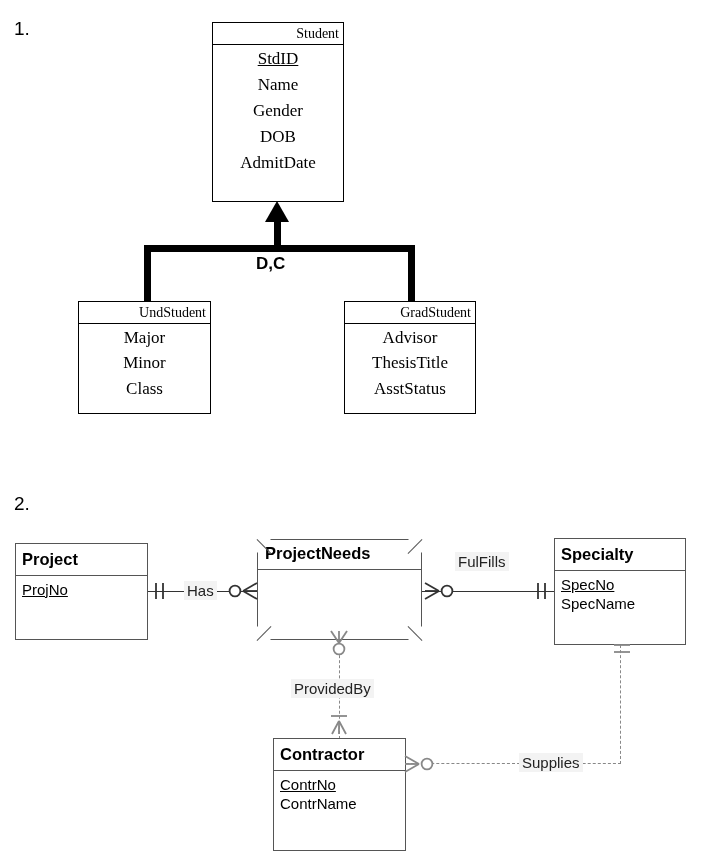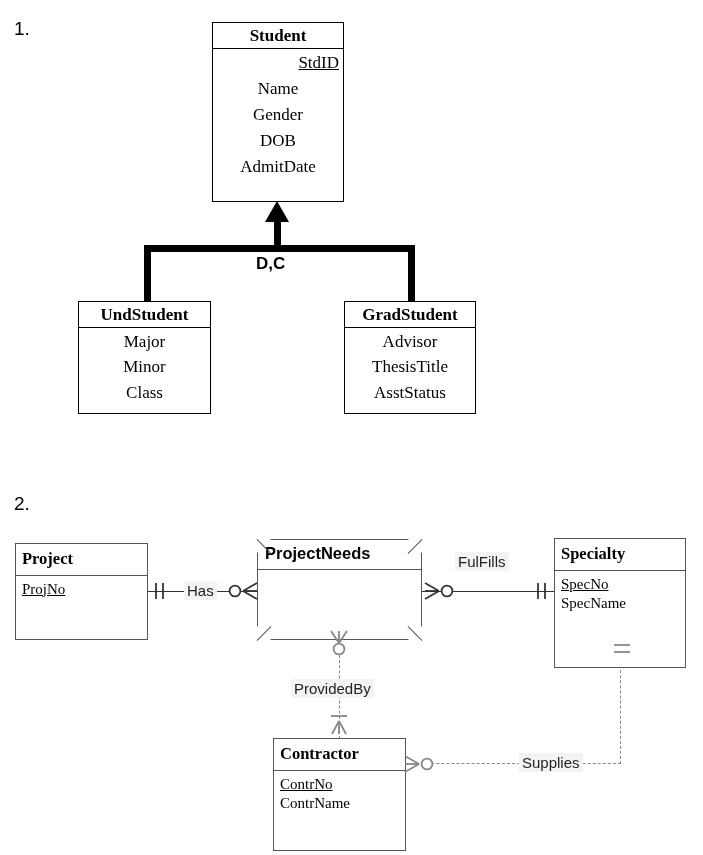--- a/index.html
+++ b/index.html
@@ -36,36 +36,37 @@
   .eer-box {
     position: absolute;
     border: 1.6px solid #000;
     background: #fff;
     box-sizing: border-box;
     font-family: "Liberation Serif", serif;
     text-align: center;
     color: #000;
   }
   .eer-title {
-    font-weight: bold;
-    font-size: 17px;
+    font-weight: normal;
+    font-size: 14px;
     line-height: 1.28;
     padding: 2px 4px 1px 4px;
     border-bottom: 1.6px solid #000;
     white-space: nowrap;
+    text-align: right;
   }
   .eer-attrs {
     padding: 1px 4px 3px 4px;
   }
   .eer-attrs div {
     font-size: 17px;
     line-height: 1.53;
     white-space: nowrap;
   }
-  .eer-attrs div.pk { text-decoration: underline; text-align: right; }
+  .eer-attrs div.pk { text-decoration: underline; }
 
   #student-box   { left: 212px; top: 22px;  width: 132px; height: 180px; }
   #und-box       { left: 78px;  top: 301px; width: 133px; height: 113px; }
   #grad-box      { left: 344px; top: 301px; width: 132px; height: 113px; }
   #und-box .eer-attrs div,
   #grad-box .eer-attrs div { line-height: 1.50; }
 
   
   .gen-line { position: absolute; background: #000; }
   #gen-stem      { left: 274px; top: 219px; width: 7px;  height: 32px; }
@@ -89,21 +90,21 @@
     color: #000;
     white-space: nowrap;
   }
 
   
   .er-box {
     position: absolute;
     border: 1.6px solid #555;
     background: #fff;
     box-sizing: border-box;
-    font-family: Liberation Serif, serif;
+    font-family: Liberation Sans, sans-serif;
     color: #000;
     z-index: 3;
   }
   .er-title {
     font-weight: bold;
     font-size: 16.5px;
     line-height: 1.0;
     padding: 7px 0 7px 6px;
     border-bottom: 1.6px solid #555;
     white-space: nowrap;
@@ -113,21 +114,21 @@
     font-size: 15px;
     line-height: 1.30;
     white-space: nowrap;
   }
   .er-attrs div.pk {
     text-decoration: underline;
     text-underline-offset: 1px;
   }
 
   #project-box   { left: 15px;  top: 543px; width: 133px; height: 97px; }
-  #specialty-box { left: 554px; top: 538px; width: 132px; height: 130px; }
+  #specialty-box { left: 554px; top: 538px; width: 132px; height: 107px; }
   #contractor-box{ left: 273px; top: 738px; width: 133px; height: 113px; }
 
   
   #needs-box {
     position: absolute;
     left: 257px; top: 539px;
     width: 165px; height: 101px;
     z-index: 3;
   }
   #needs-box .corner-clip {

